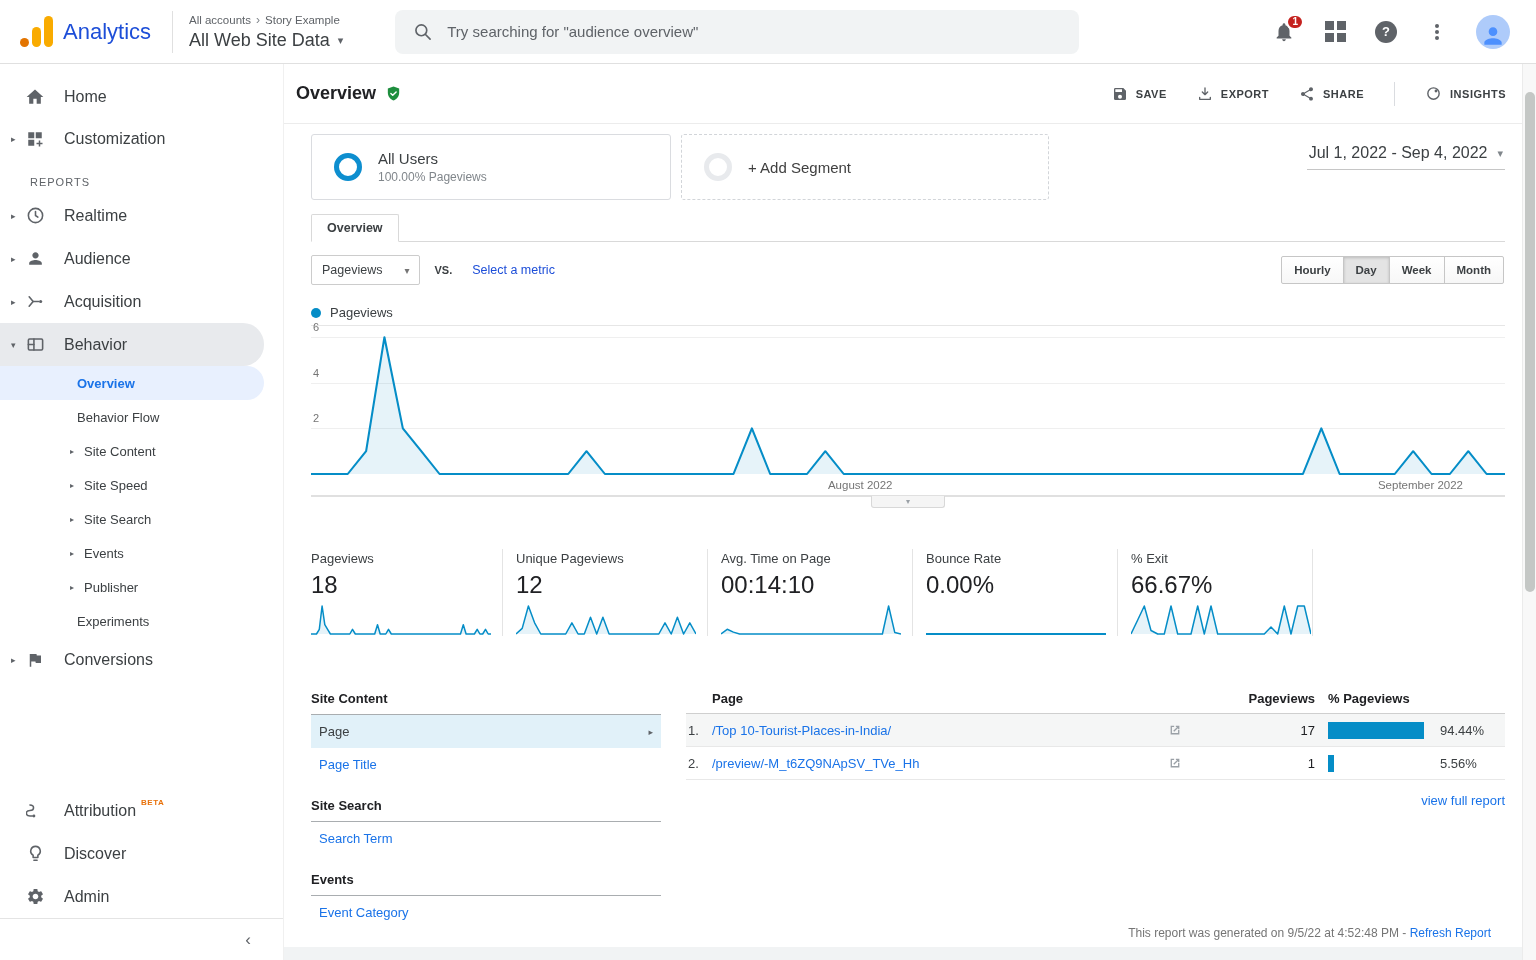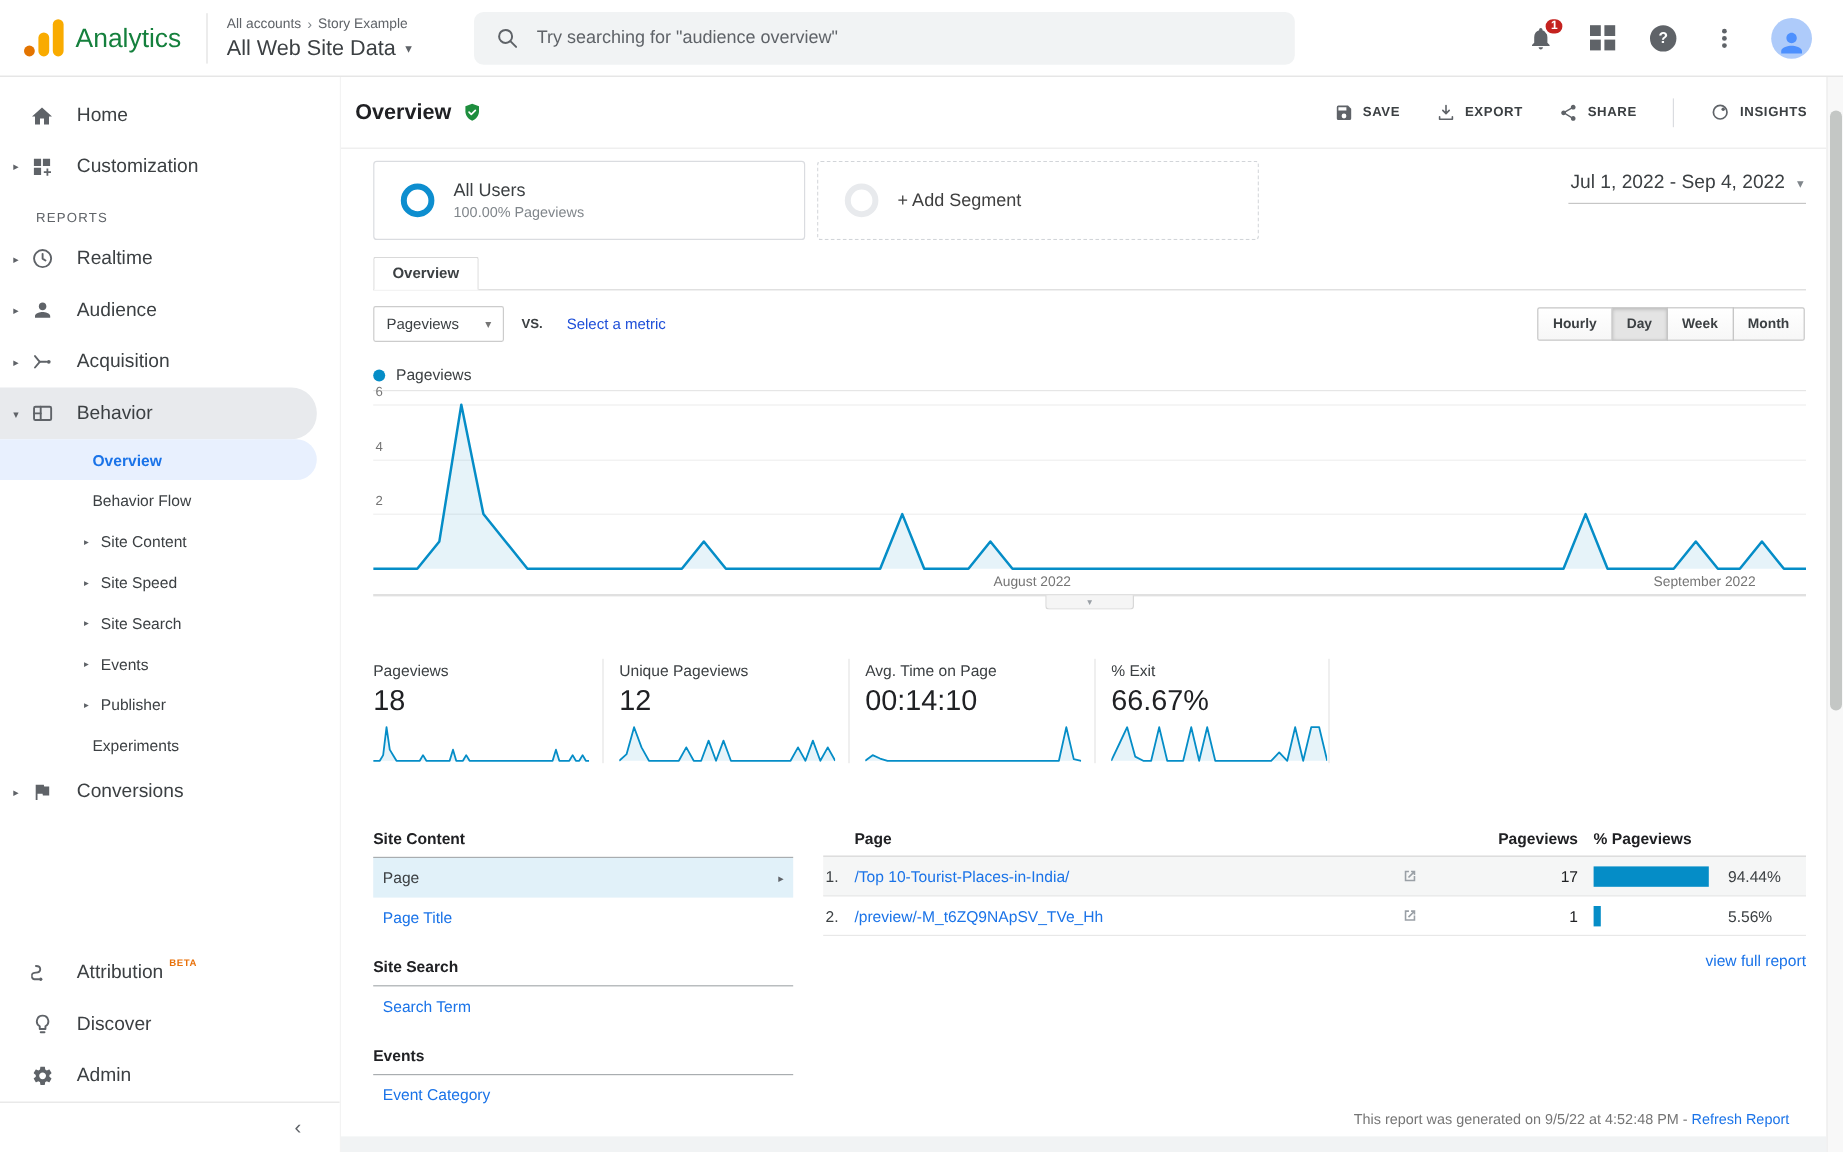--- a/index.html
+++ b/index.html
@@ -8,21 +8,21 @@
   .app { position:relative; width:1536px; height:960px; }
 
   
   .topbar { position:absolute; top:0; left:0; width:1536px; height:64px; background:#fff;
     border-bottom:1px solid #e0e0e0; display:flex; align-items:center; z-index:10; }
   .logo { display:flex; align-items:center; padding-left:18px; width:170px; cursor:pointer; }
   .logo-bars { position:relative; width:36px; height:34px; }
   .logo-bars .dot { position:absolute; left:2px; bottom:2px; width:9px; height:9px; border-radius:50%; background:#e37400; }
   .logo-bars .b1 { position:absolute; left:14px; bottom:2px; width:9px; height:20px; border-radius:5px; background:#f9ab00; }
   .logo-bars .b2 { position:absolute; left:26px; bottom:2px; width:9px; height:31px; border-radius:5px; background:#f9ab00; }
-  .logo-text { font-size:22px; color:#15803d; margin-left:9px; }
+  .logo-text { font-size:22px; color:#1d4ed8; margin-left:9px; }
   .topbar-divider { width:1px; height:42px; background:#e0e0e0; margin:0 16px 0 2px; }
   .crumb { font-size:11.5px; color:#5f6368; display:flex; align-items:center; gap:5px; }
   .crumb-sep { font-size:12px; color:#80868b; }
   .property { font-size:18px; color:#3c4043; margin-top:3px; display:flex; align-items:center; gap:8px; cursor:pointer; }
   .property .caret { font-size:11px; color:#5f6368; }
   .search { margin-left:52px; width:684px; height:44px; background:#f1f3f4; border-radius:8px;
     display:flex; align-items:center; padding:0 18px; gap:14px; cursor:text; }
   .search-ph { font-size:15px; color:#5f6368; }
   .top-icons { margin-left:auto; display:flex; align-items:center; gap:27px; padding-right:26px; }
   .tico { position:relative; width:24px; height:24px; display:flex; align-items:center; justify-content:center; cursor:pointer; }
@@ -492,20 +492,28 @@
             </svg>
         </div>
         <div class="card">
           <div class="card-label">Avg. Time on Page</div>
           <div class="card-value">00:14:10</div>
           <svg width="180" height="34" preserveAspectRatio="none" viewBox="0 0 180 34">
               <polygon points="0,32 0.0,32.0 6.2,27.3 12.4,30.1 18.6,32.0 24.8,32.0 31.0,32.0 37.2,32.0 43.4,32.0 49.7,32.0 55.9,32.0 62.1,32.0 68.3,32.0 74.5,32.0 80.7,32.0 86.9,32.0 93.1,32.0 99.3,32.0 105.5,32.0 111.7,32.0 117.9,32.0 124.1,32.0 130.3,32.0 136.6,32.0 142.8,32.0 149.0,32.0 155.2,32.0 161.4,32.0 167.6,4.0 173.8,30.6 180.0,32.0 180,32" fill="rgba(5,141,199,0.10)"></polygon>
               <polyline points="0.0,32.0 6.2,27.3 12.4,30.1 18.6,32.0 24.8,32.0 31.0,32.0 37.2,32.0 43.4,32.0 49.7,32.0 55.9,32.0 62.1,32.0 68.3,32.0 74.5,32.0 80.7,32.0 86.9,32.0 93.1,32.0 99.3,32.0 105.5,32.0 111.7,32.0 117.9,32.0 124.1,32.0 130.3,32.0 136.6,32.0 142.8,32.0 149.0,32.0 155.2,32.0 161.4,32.0 167.6,4.0 173.8,30.6 180.0,32.0" fill="none" stroke="#058dc7" stroke-width="1.5" stroke-linejoin="round"></polyline>
             </svg>
         </div>
+        <div class="card">
+          <div class="card-label">Bounce Rate</div>
+          <div class="card-value">0.00%</div>
+          <svg width="180" height="34" preserveAspectRatio="none" viewBox="0 0 180 34">
+              <polygon points="0,32 0.0,32.0 20.0,32.0 40.0,32.0 60.0,32.0 80.0,32.0 100.0,32.0 120.0,32.0 140.0,32.0 160.0,32.0 180.0,32.0 180,32" fill="rgba(5,141,199,0.10)"></polygon>
+              <polyline points="0.0,32.0 20.0,32.0 40.0,32.0 60.0,32.0 80.0,32.0 100.0,32.0 120.0,32.0 140.0,32.0 160.0,32.0 180.0,32.0" fill="none" stroke="#058dc7" stroke-width="2" stroke-linejoin="round"></polyline>
+            </svg>
+        </div>
         <div class="card" style="width:195px">
           <div class="card-label">% Exit</div>
           <div class="card-value">66.67%</div>
           <svg width="180" height="34" preserveAspectRatio="none" viewBox="0 0 180 34">
               <polygon points="0,32 0.0,32.0 6.7,18.0 13.3,4.0 20.0,28.5 26.7,32.0 33.3,32.0 40.0,4.0 46.7,32.0 53.3,32.0 60.0,32.0 66.7,4.0 73.3,32.0 80.0,4.0 86.7,32.0 93.3,32.0 100.0,32.0 106.7,32.0 113.3,32.0 120.0,32.0 126.7,32.0 133.3,32.0 140.0,25.0 146.7,32.0 153.3,4.0 160.0,32.0 166.7,4.0 173.3,4.0 180.0,32.0 180,32" fill="rgba(5,141,199,0.10)"></polygon>
               <polyline points="0.0,32.0 6.7,18.0 13.3,4.0 20.0,28.5 26.7,32.0 33.3,32.0 40.0,4.0 46.7,32.0 53.3,32.0 60.0,32.0 66.7,4.0 73.3,32.0 80.0,4.0 86.7,32.0 93.3,32.0 100.0,32.0 106.7,32.0 113.3,32.0 120.0,32.0 126.7,32.0 133.3,32.0 140.0,25.0 146.7,32.0 153.3,4.0 160.0,32.0 166.7,4.0 173.3,4.0 180.0,32.0" fill="none" stroke="#058dc7" stroke-width="1.5" stroke-linejoin="round"></polyline>
             </svg>
         </div>
       </div>
 

